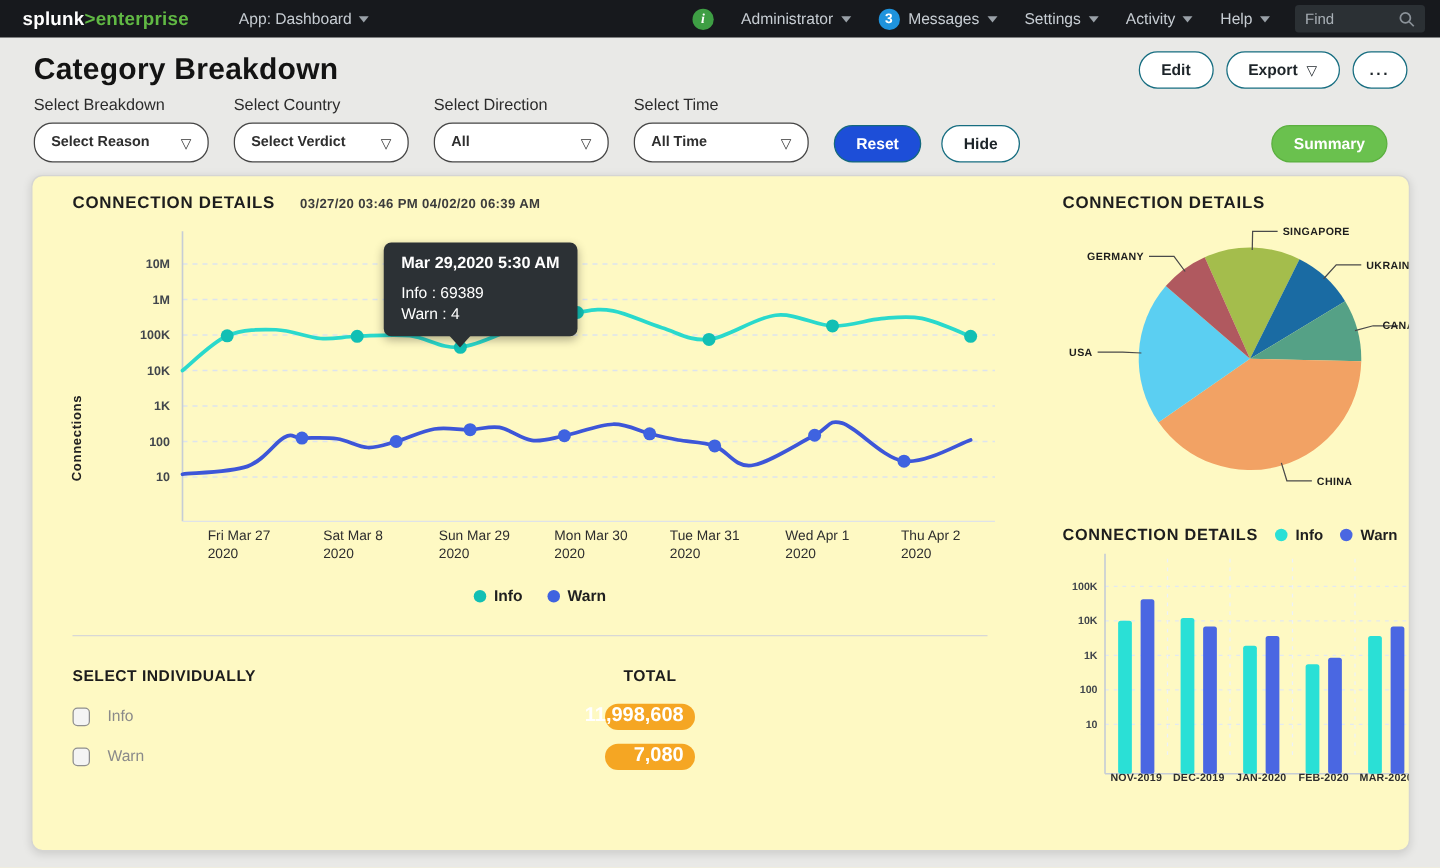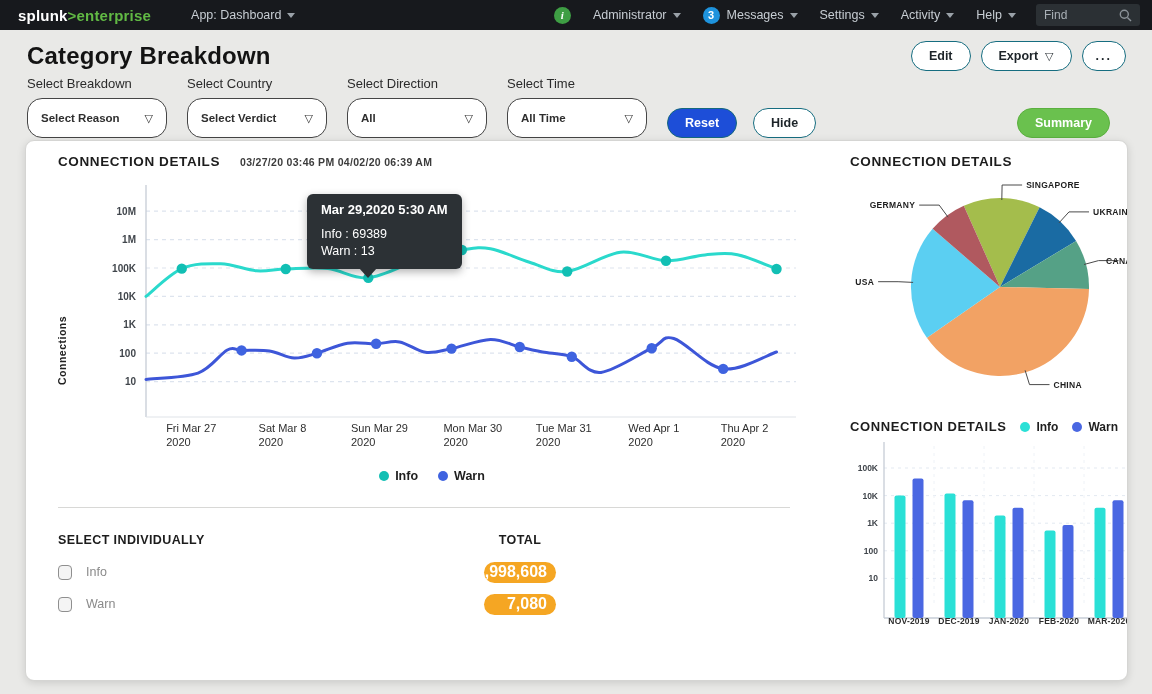--- a/index.html
+++ b/index.html
@@ -29,28 +29,28 @@
     justify-content:center;padding:0 17px;font-size:12.5px;font-weight:700;color:#1d2429;cursor:pointer;white-space:nowrap;}
   .btn .hollow-caret{font-size:11px;margin-left:7px;font-weight:400;}
   .btn.more{padding:0 13px;letter-spacing:2px;}
   .btn.filled-teal{background:#1d4ed8;color:#fff;border-color:#15697d;}
   .btn.filled-green{background:#6ac14e;color:#fff;border-color:#5bb03f;}
 
   
   .filters{position:absolute;left:27px;top:76px;right:26px;display:flex;align-items:flex-end;}
   .filter-group{display:flex;flex-direction:column;margin-right:20px;}
   .filter-label{font-size:13px;color:#2b2b2b;margin-bottom:7px;}
-  .pill-select{width:140px;height:40px;border:1.5px solid #454545;border-radius:15px;background:#fff;display:flex;
+  .pill-select{width:140px;height:32px;border:1.5px solid #454545;border-radius:15px;background:#fff;display:flex;
     align-items:center;justify-content:space-between;padding:0 13px;font-size:11.5px;font-weight:700;color:#2e2e2e;cursor:pointer;}
   .pill-select .hollow-caret{font-size:11px;color:#333;font-weight:400;}
   .filters .btn{margin-right:16px;}
   .summary-wrap{margin-left:auto;}
 
   
-  .main-card{position:absolute;left:25px;top:140px;width:1103px;height:541px;background:#ffffff;border:1px solid #d5d5d3;
+  .main-card{position:absolute;left:25px;top:140px;width:1103px;height:541px;background:#fef9c3;border:1px solid #d5d5d3;
     border-radius:9px;box-shadow:0 2px 8px rgba(0,0,0,.13);display:flex;overflow:hidden;}
   .left-section{width:796px;padding:13px 16px 0 32px;position:relative;}
   .v-divider{width:1px;background:#dcdcda;}
   .right-section{flex:1;padding:13px 0 0 28px;position:relative;}
 
   .panel-header{display:flex;align-items:baseline;}
   .panel-title{font-size:13.5px;font-weight:700;letter-spacing:.6px;color:#1d1d1d;}
   .time-range{font-size:10.5px;font-weight:700;color:#3c3c3c;margin-left:20px;letter-spacing:.3px;}
 
   .line-chart-wrap{position:relative;margin-top:6px;width:748px;}
@@ -238,21 +238,21 @@
           <circle cx="318.1" cy="168.7587477383968" r="5.2" fill="#3f63e0"></circle>
           <circle cx="393.5" cy="173.6171487365267" r="5.2" fill="#3f63e0"></circle>
           <circle cx="461.74999999999994" cy="172.02345598432507" r="5.2" fill="#3f63e0"></circle>
           <circle cx="513.75" cy="181.7482601196757" r="5.2" fill="#3f63e0"></circle>
           <circle cx="593.7" cy="173.19900824281865" r="5.2" fill="#3f63e0"></circle>
           <circle cx="665.2" cy="193.90071190988098" r="5.2" fill="#3f63e0"></circle>
         </svg>
       <div class="tooltip">
         <span class="tooltip-title">Mar 29,2020 5:30 AM</span>
         <span class="tooltip-line">Info : 69389</span>
-        <span class="tooltip-line">Warn : 13</span>
+        <span class="tooltip-line">Warn : 4</span>
       </div>
     </div>
     <div class="chart-legend" id="line-legend">
         <div class="legend-item">
           <span class="legend-dot" style="background:#12bfb4"></span>
           <span>Info</span>
         </div>
         <div class="legend-item">
           <span class="legend-dot" style="background:#3f63e0"></span>
           <span>Warn</span>

